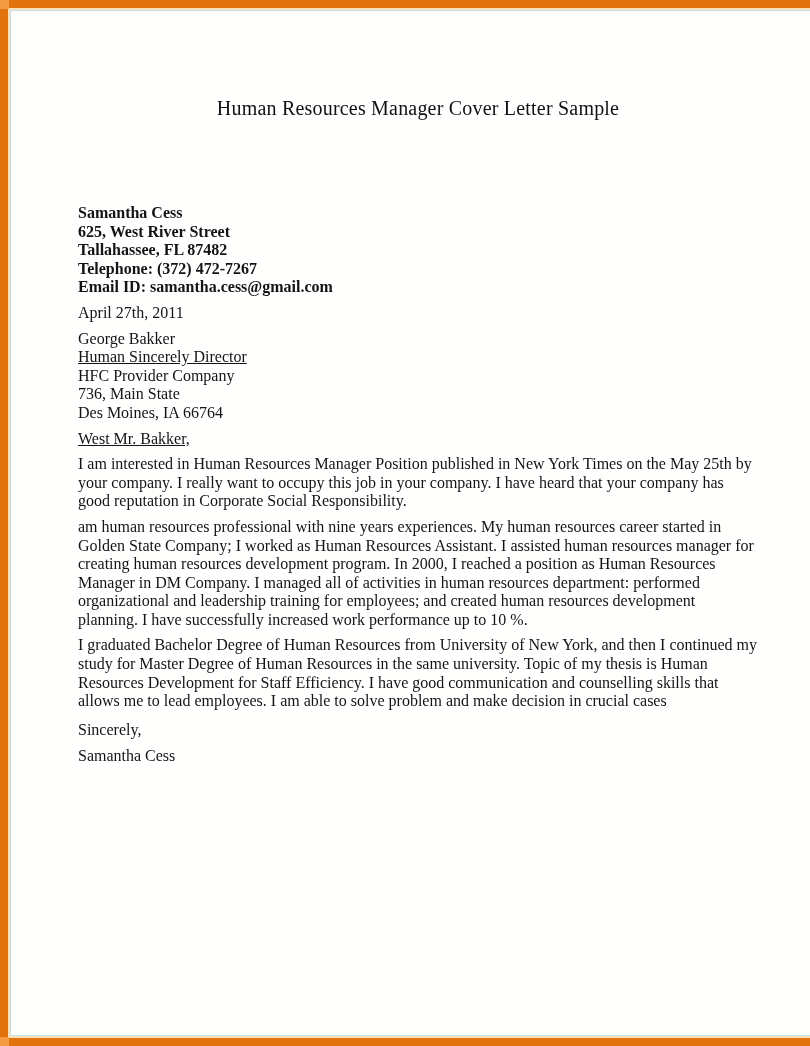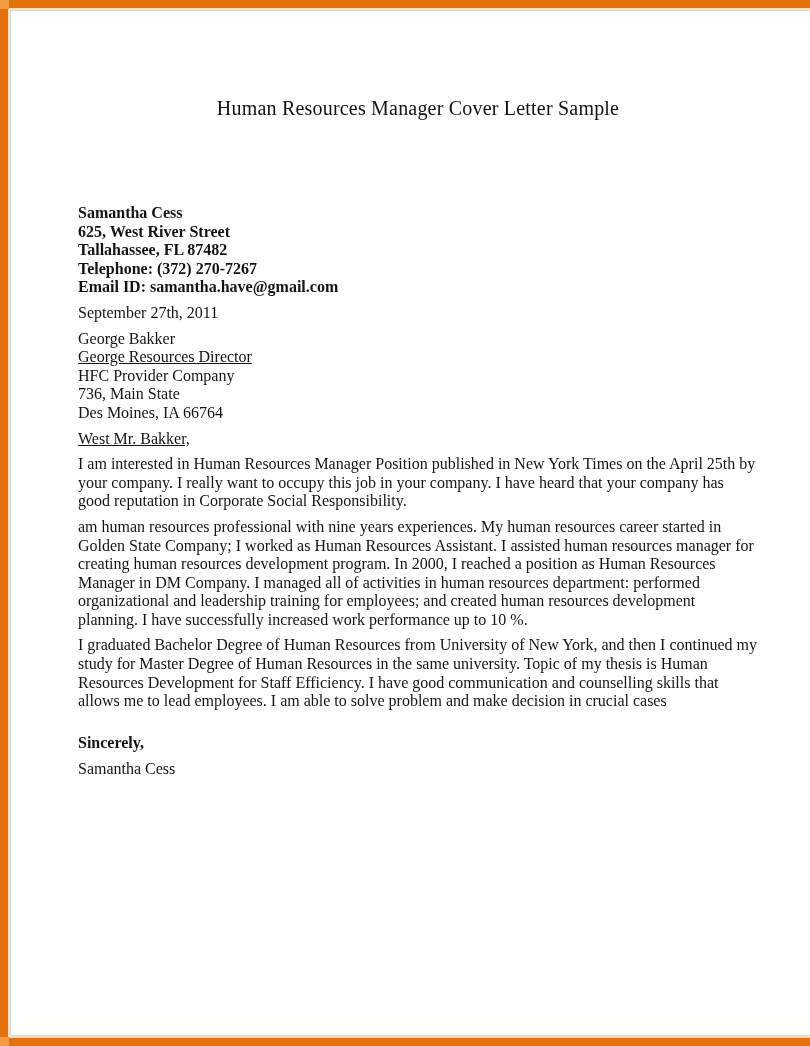--- a/index.html
+++ b/index.html
@@ -60,21 +60,21 @@
   }
   .block { margin: 0 0 7px 0; }
   .line { display: block; }
   .sender-block {
     margin-top: 84px;
     font-weight: bold;
   }
   .salutation { text-decoration: underline; }
   .recipient-title { text-decoration: underline; }
   .para { margin: 0 0 7px 0; }
-  .closing-block { margin-top: 23px; font-weight: bold; }
+  .closing-block { margin-top: 10px; }
   .signature-line { margin-top: 8px; }
 </style>
 </head>
 <body>
 
 <div class="page">
   <div class="frame"></div>
   <div class="frame-corner tl"></div>
   <div class="frame-corner tr"></div>
   <div class="frame-corner bl"></div>
@@ -82,39 +82,39 @@
 
   <div class="content">
     <h1 class="doc-title">Human Resources Manager Cover Letter Sample</h1>
 
     <div class="letter">
 
       <div class="block sender-block">
         <span class="line">Samantha Cess</span>
         <span class="line">625, West River Street</span>
         <span class="line">Tallahassee, FL 87482</span>
-        <span class="line">Telephone: (372) 270-7267</span>
-        <span class="line">Email ID: samantha.have@gmail.com</span>
+        <span class="line">Telephone: (372) 472-7267</span>
+        <span class="line">Email ID: samantha.cess@gmail.com</span>
       </div>
 
-      <div class="block">September 27th, 2011</div>
+      <div class="block">April 27th, 2011</div>
 
       <div class="block">
         <span class="line">George Bakker</span>
-        <span class="line recipient-title">George Resources Director</span>
+        <span class="line recipient-title">Human Sincerely Director</span>
         <span class="line">HFC Provider Company</span>
         <span class="line">736, Main State</span>
         <span class="line">Des Moines, IA 66764</span>
       </div>
 
       <div class="block">
         <span class="salutation">West Mr. Bakker,</span>
       </div>
 
-      <p class="para">I am interested in Human Resources Manager Position published in New York Times on the April 25th by your company. I really want to occupy this job in your company. I have heard that your company has good reputation in Corporate Social Responsibility.</p>
+      <p class="para">I am interested in Human Resources Manager Position published in New York Times on the May 25th by your company. I really want to occupy this job in your company. I have heard that your company has good reputation in Corporate Social Responsibility.</p>
       <p class="para">am human resources professional with nine years experiences. My human resources career started in Golden State Company; I worked as Human Resources Assistant. I assisted human resources manager for creating human resources development program. In 2000, I reached a position as Human Resources Manager in DM Company. I managed all of activities in human resources department: performed organizational and leadership training for employees; and created human resources development planning. I have successfully increased work performance up to 10 %.</p>
       <p class="para">I graduated Bachelor Degree of Human Resources from University of New York, and then I continued my study for Master Degree of Human Resources in the same university. Topic of my thesis is Human Resources Development for Staff Efficiency. I have good communication and counselling skills that allows me to lead employees. I am able to solve problem and make decision in crucial cases</p>
 
       <div class="block closing-block">Sincerely,</div>
       <div class="block signature-line">Samantha Cess</div>
 
     </div>
   </div>
 </div>
 

